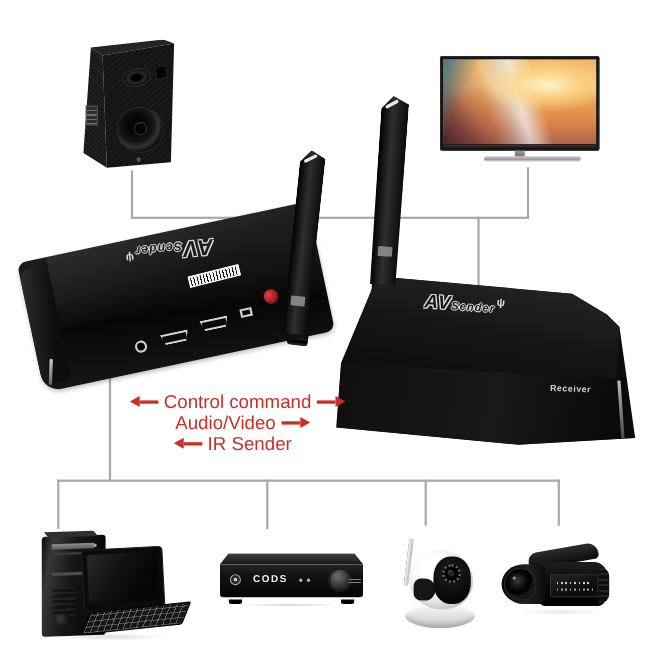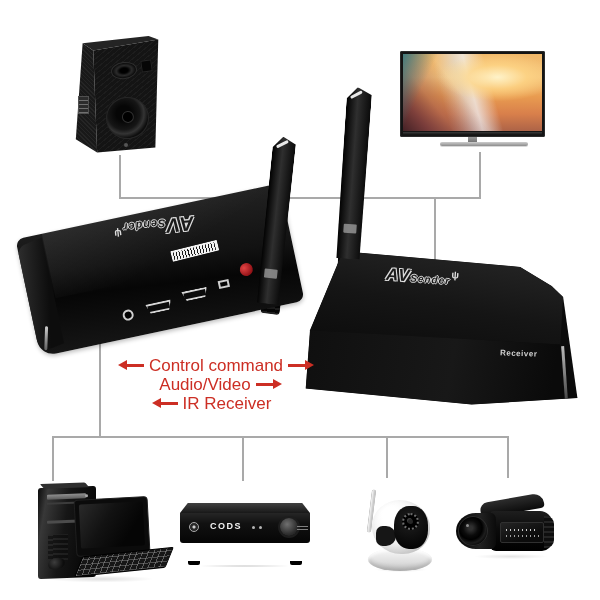--- a/index.html
+++ b/index.html
@@ -157,21 +157,21 @@
             background:linear-gradient(#303030,#0d0d0d); transform:rotate(-3deg); }
   .pc-keyboard { position:absolute; left:58px; top:82px; width:92px; height:20px; border-radius:2px;
             transform:rotate(-6deg) skewX(-28deg); background-color:#161616; border:1px solid #000;
             background-image:repeating-linear-gradient(90deg, rgba(150,150,150,0.55) 0 1px, transparent 1px 6px),
                              repeating-linear-gradient(0deg, rgba(150,150,150,0.45) 0 1px, transparent 1px 5px); }
   .pc-mouse { position:absolute; left:28px; top:88px; width:17px; height:11px; transform:rotate(-15deg);
             border-radius:55% 60% 50% 50%;
             background:radial-gradient(circle at 40% 35%, #3d3d3d, #0d0d0d 72%); }
 
   
-  .stb { position:absolute; left:180px; top:503px; width:130px; height:62px; z-index:2; }
+  .stb { position:absolute; left:200px; top:503px; width:130px; height:46px; z-index:2; }
   .stb-top { position:absolute; left:0; top:0; width:100%; height:10px;
             clip-path:polygon(6% 0, 94% 0, 100% 100%, 0 100%);
             background:linear-gradient(180deg, #414141, #181818); }
   .stb-front { position:absolute; left:0; top:10px; width:100%; height:30px; border-radius:0 0 3px 3px;
             background:linear-gradient(180deg, #262626 0%, #111 35%, #050505 100%); }
   .stb-logo { position:absolute; left:7%; top:30%; width:10px; height:10px; border-radius:50%;
             border:1px solid #ababab; background:radial-gradient(circle, #cfcfcf 25%, #333 30%, #111 100%); }
   .stb-display { position:absolute; left:23%; top:26%; font-size:9px; font-weight:bold;
             color:#f2f2f2; letter-spacing:1.5px; }
   .stb-dot1 { position:absolute; left:55%; top:42%; width:3px; height:3px; border-radius:50%; background:#b5b5b5; }
@@ -311,21 +311,21 @@
       <span class="arrow left"></span>
       <span>Control command</span>
       <span class="arrow right"></span>
     </div>
     <div class="ann-row">
       <span>Audio/Video</span>
       <span class="arrow right"></span>
     </div>
     <div class="ann-row">
       <span class="arrow left"></span>
-      <span>IR Receiver</span>
+      <span>IR Sender</span>
     </div>
   </div>
 
   <div class="pc">
     <div class="pc-shadow"></div>
     <div class="pc-tower">
       <div class="pc-bay"></div>
       <div class="pc-bay2"></div>
       <div class="pc-btn"></div>
       <div class="pc-slot"></div>

